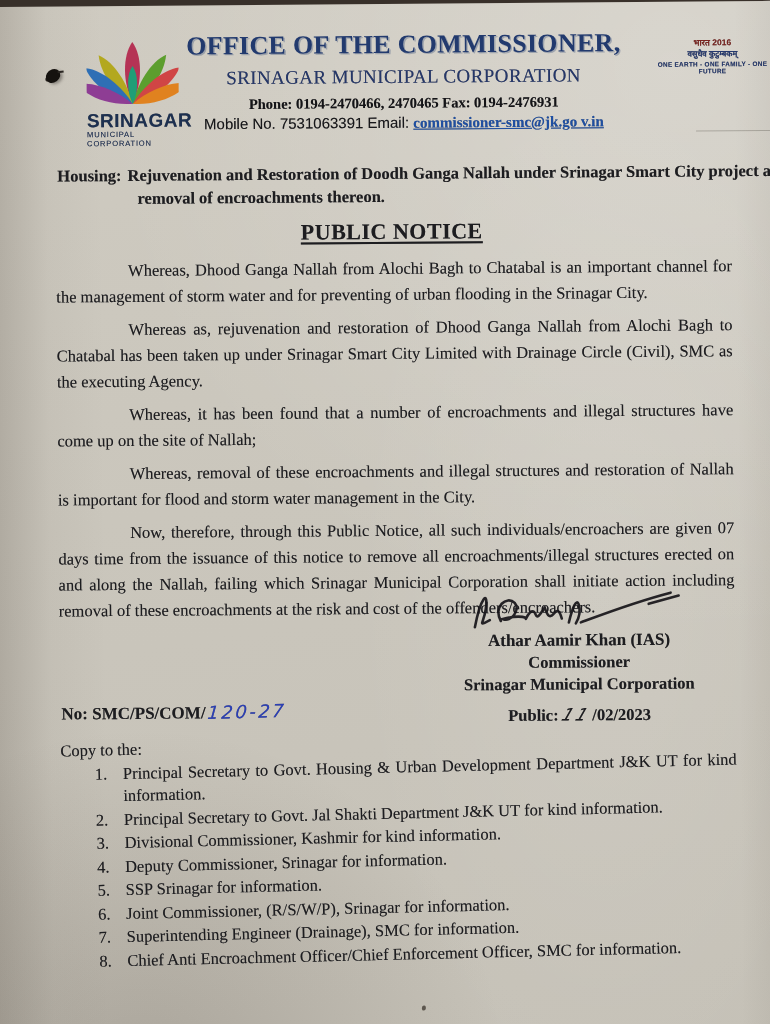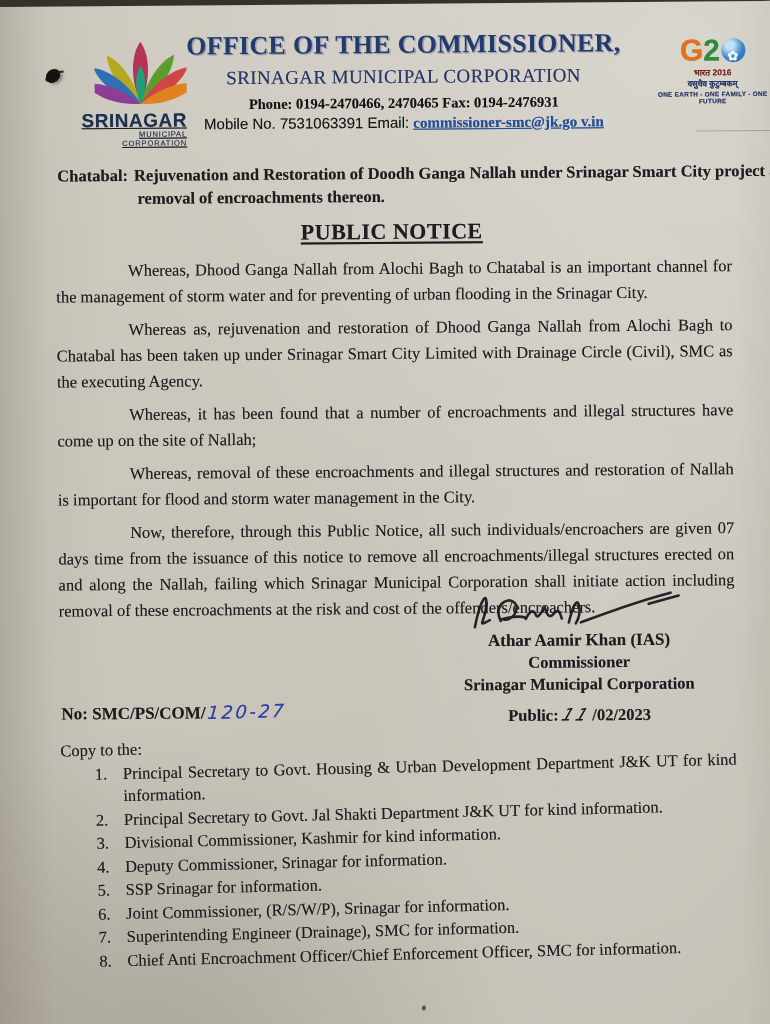--- a/index.html
+++ b/index.html
@@ -16,21 +16,21 @@
       linear-gradient(to right, rgba(60,50,40,0.20), rgba(60,50,40,0.04) 7%, transparent 14%),
       linear-gradient(to left, rgba(60,50,40,0.10), transparent 7%),
       radial-gradient(70% 50% at 18% 100%, rgba(60,50,40,0.20), transparent 65%),
       radial-gradient(45% 70% at 76% 55%, rgba(255,255,255,0.10), transparent 70%),
       linear-gradient(172deg,#cfcbc1 0%,#cac6bc 45%,#c5c1b7 100%);
     color:#1d1d20;
   }
   .paper *{text-shadow:0 0 .5px rgba(20,20,25,.45);}
 
   
-  .smc-logo{position:absolute;left:84px;top:26px;width:112px;text-align:right;text-decoration:underline;}
+  .smc-logo{position:absolute;left:96px;top:26px;width:112px;text-align:left;}
   .smc-logo .lname{font-family:"Liberation Sans",sans-serif;font-weight:bold;
     font-size:19px;letter-spacing:.5px;color:#1d3050;line-height:18px;}
   .smc-logo .lsub{font-family:"Liberation Sans",sans-serif;font-size:7.6px;
     letter-spacing:.8px;color:#21345a;margin-top:0;}
   .hdr-center{position:absolute;left:158px;top:26px;width:510px;text-align:center;}
   .office-title{font-size:26px;font-weight:bold;color:#223a6e;letter-spacing:.3px;
     text-shadow:1.4px 1.2px 0 rgba(34,58,110,.30);}
   .org-name{font-size:19px;color:#25376a;margin-top:6px;letter-spacing:.4px;}
   .phone-line{font-size:14.5px;font-weight:bold;color:#141417;margin-top:7px;}
   .mobile-line{font-family:"Liberation Sans",sans-serif;font-size:15px;color:#17171a;margin-top:2px;}
@@ -123,28 +123,27 @@
   </div>
 
   <div class="hdr-center">
     <div class="office-title">OFFICE OF THE COMMISSIONER,</div>
     <div class="org-name">SRINAGAR MUNICIPAL CORPORATION</div>
     <div class="phone-line">Phone: 0194-2470466, 2470465 Fax: 0194-2476931</div>
     <div class="mobile-line"><span>Mobile No. 7531063391 Email: </span><span class="email-link">commissioner-smc@jk.go v.in</span></div>
   </div>
 
   <div class="g20-box">
-    <div class="g20-word"><span class="g">G</span><span class="two">2</span><span class="g20-globe"></span></div>
     <div class="g20-bharat">भारत 2016</div>
     <div class="g20-motto-hi">वसुधैव कुटुम्बकम्</div>
     <div class="g20-motto-en">ONE EARTH - ONE FAMILY - ONE FUTURE</div>
   </div>
   <div class="hdr-rule"></div>
 
-  <div class="subject"><span class="lbl">Chatabal:</span><span>Rejuvenation and Restoration of Doodh Ganga Nallah under Srinagar Smart City project and removal of encroachments thereon.</span></div>
+  <div class="subject"><span class="lbl">Housing:</span><span>Rejuvenation and Restoration of Doodh Ganga Nallah under Srinagar Smart City project and removal of encroachments thereon.</span></div>
 
   <div class="notice-title">PUBLIC NOTICE</div>
 
   <div class="body-text">
     <p>Whereas, Dhood Ganga Nallah from Alochi Bagh to Chatabal is an important channel for the management of storm water and for preventing of urban flooding in the Srinagar City.</p>
     <p>Whereas as, rejuvenation and restoration of Dhood Ganga Nallah from Alochi Bagh to Chatabal has been taken up under Srinagar Smart City Limited with Drainage Circle (Civil), SMC as the executing Agency.</p>
     <p>Whereas, it has been found that a number of encroachments and illegal structures have come up on the site of Nallah;</p>
     <p>Whereas, removal of these encroachments and illegal structures and restoration of Nallah is important for flood and storm water management in the City.</p>
     <p>Now, therefore, through this Public Notice, all such individuals/encroachers are given 07 days time from the issuance of this notice to remove all encroachments/illegal structures erected on and along the Nallah, failing which Srinagar Municipal Corporation shall initiate action including removal of these encroachments at the risk and cost of the offenders/encroachers.</p>
   </div>

